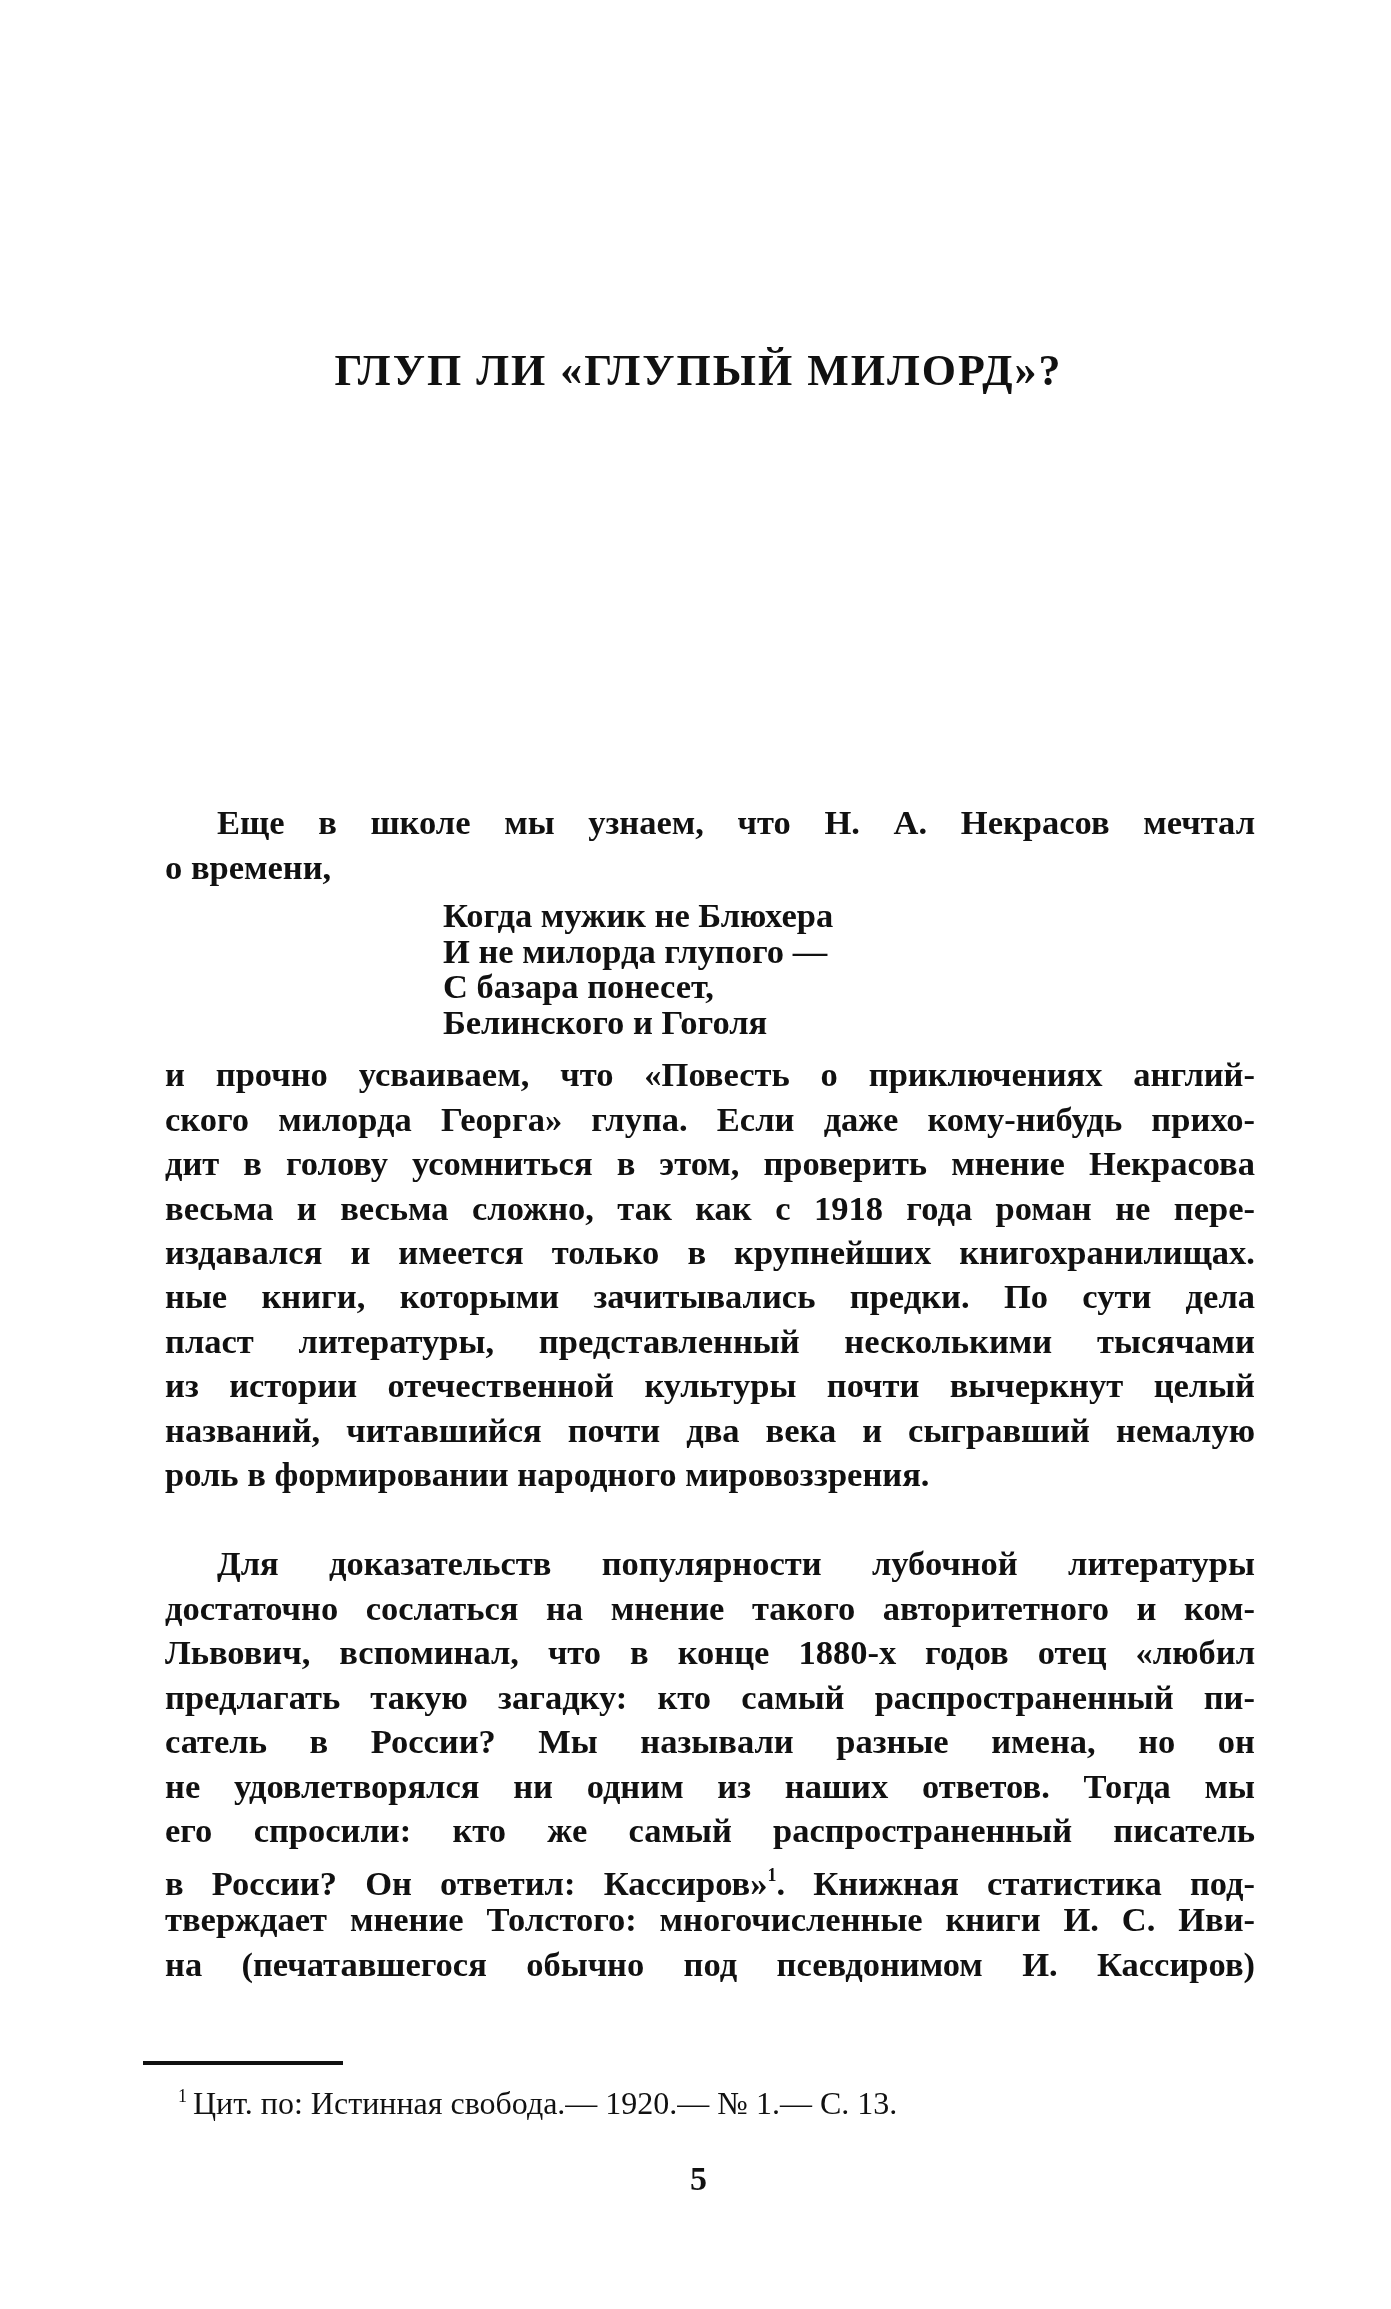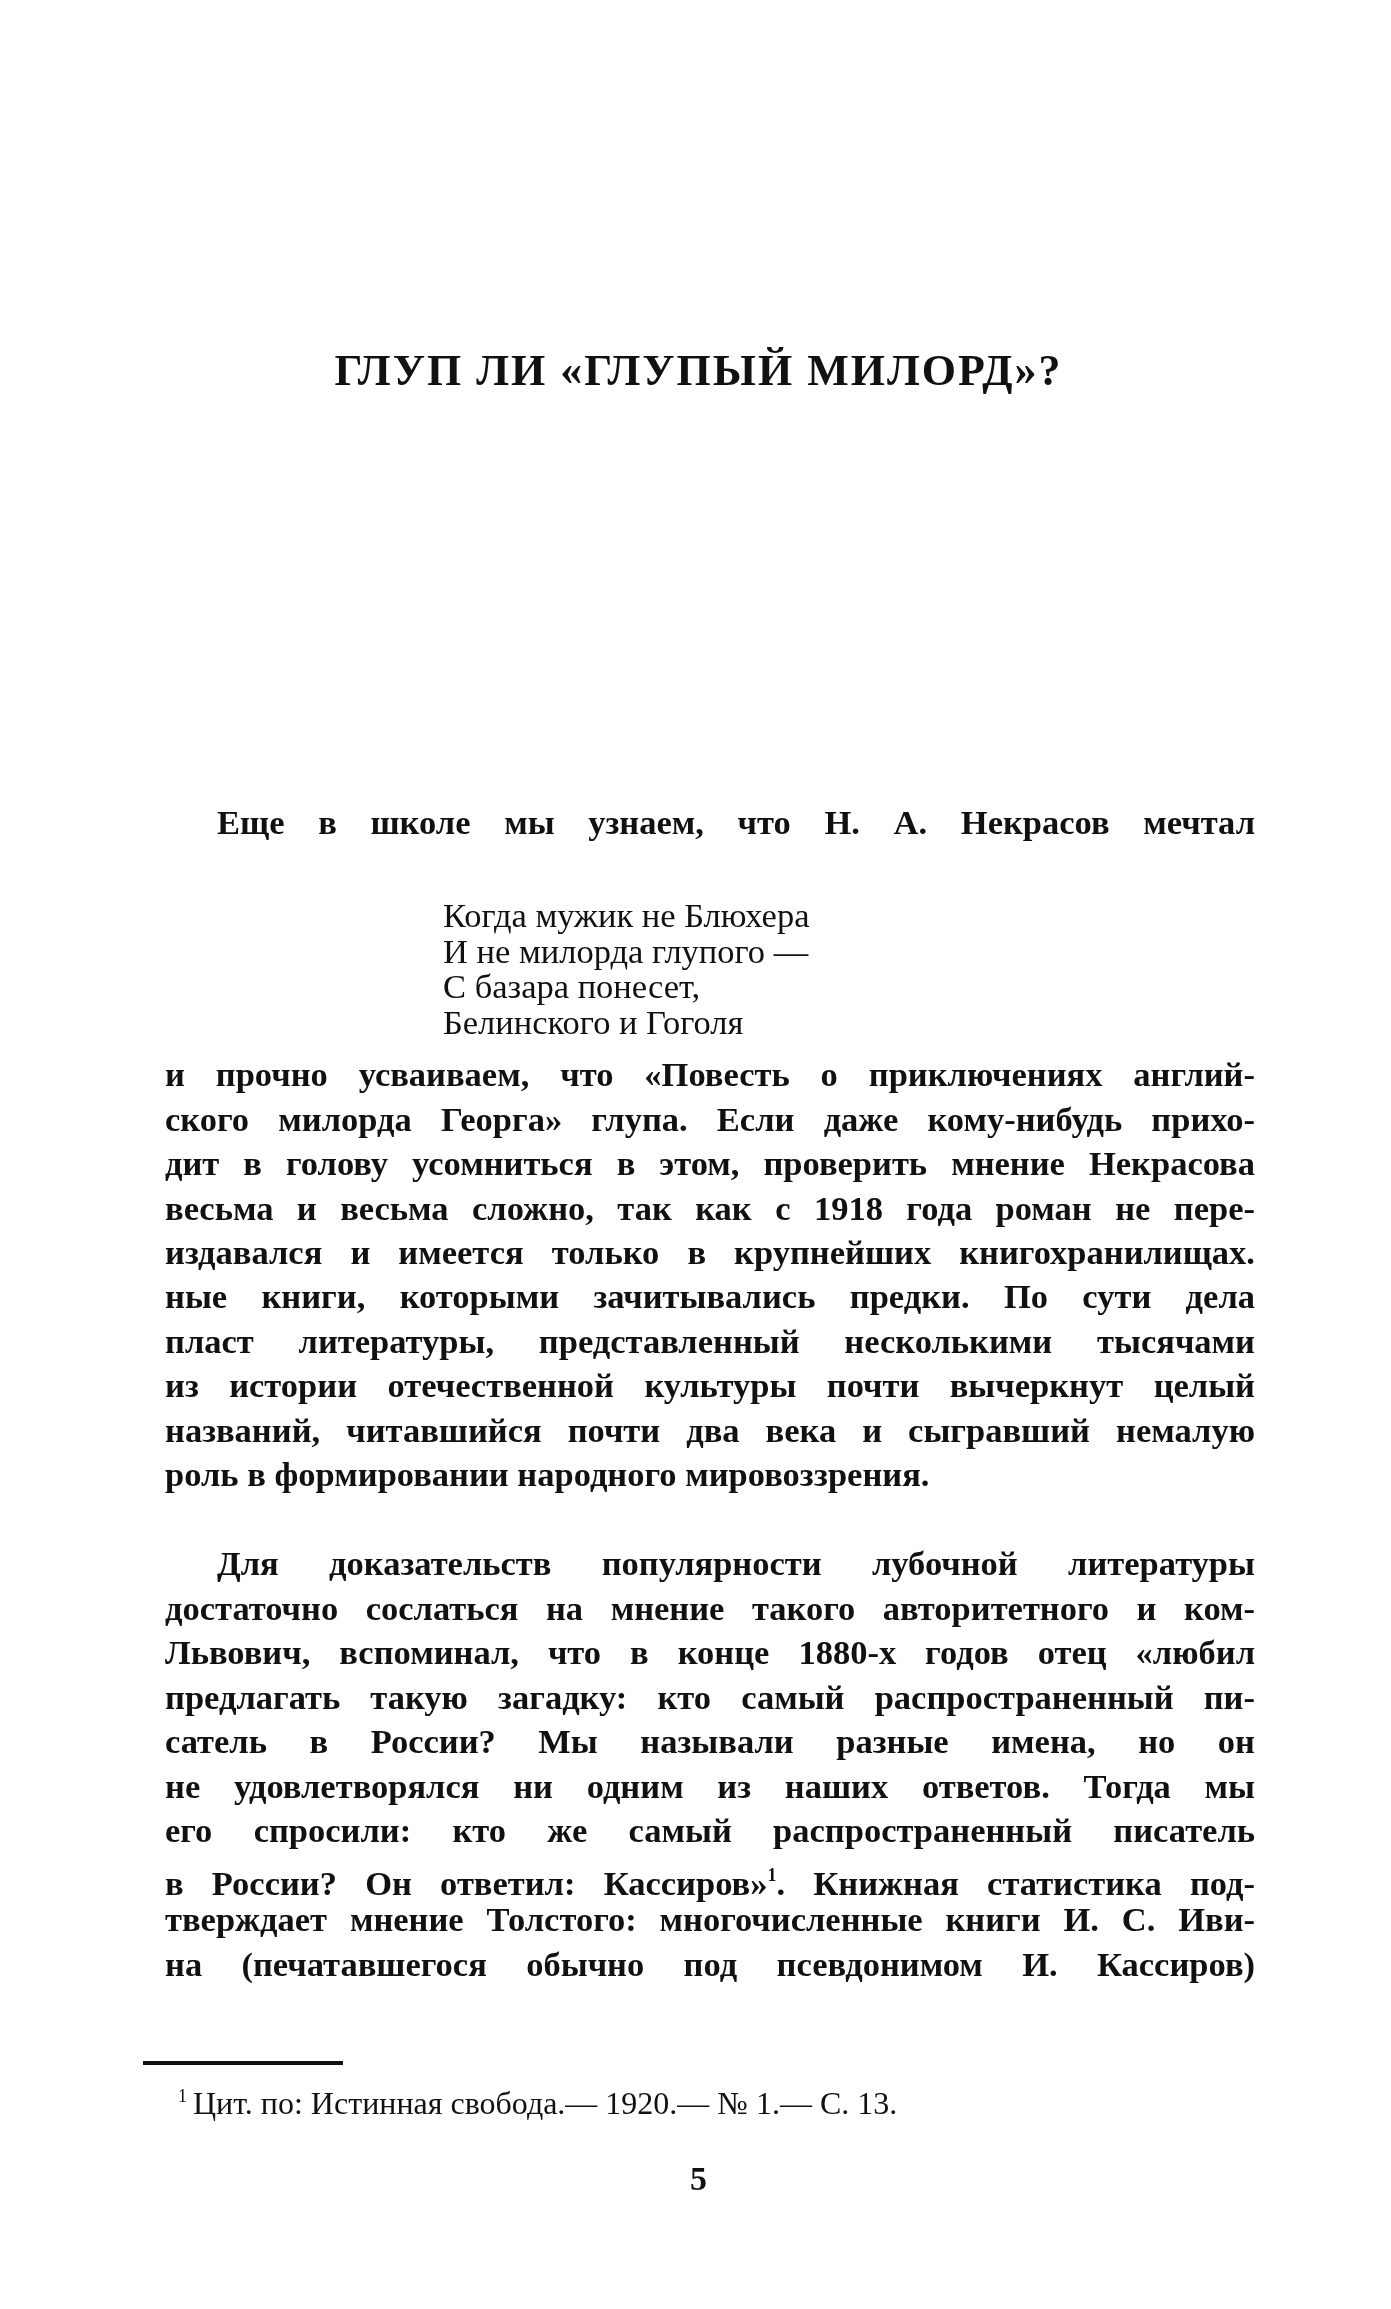--- a/index.html
+++ b/index.html
@@ -16,21 +16,21 @@
   .body-text {
     position: absolute; left: 162px; width: 1090px;
     font-size: 34.5px; font-weight: bold; line-height: 44.5px;
     text-align: justify; text-align-last: justify;
   }
   .line { display: block; height: 44.5px; white-space: nowrap; text-align: justify; text-align-last: justify; }
   .line.indent { padding-left: 52px; }
   .line.last { text-align-last: left; }
   .verse {
     position: absolute; left: 440px; top: 898px;
-    font-size: 34.5px; font-weight: normal; line-height: 35.5px;
+    font-size: 34.5px; font-weight: bold; line-height: 35.5px;
   }
   .verse span { display: block; white-space: nowrap; }
   .rule {
     position: absolute; left: 140px; top: 2061px; width: 200px; height: 4px; background: #111;
   }
   .footnote {
     position: absolute; left: 175px; top: 2085px;
     font-size: 32px; font-weight: normal; white-space: nowrap;
   }
   .footnote sup { font-size: 18px; vertical-align: 12px; margin-right: 6px; }
@@ -42,20 +42,21 @@
 </style>
 </head>
 <body>
 
 <div class="page">
 
   <div class="title">ГЛУП ЛИ «ГЛУПЫЙ МИЛОРД»?</div>
 
   <div class="body-text" style="top:800px;">
     <span class="line indent">Еще в школе мы узнаем, что Н. А. Некрасов мечтал</span>
+    <span class="line last">о времени,</span>
   </div>
 
   <div class="verse">
     <span>Когда мужик не Блюхера</span>
     <span>И не милорда глупого —</span>
     <span>С базара понесет,</span>
     <span>Белинского и Гоголя</span>
   </div>
 
   <div class="body-text" style="top:1052px;">

